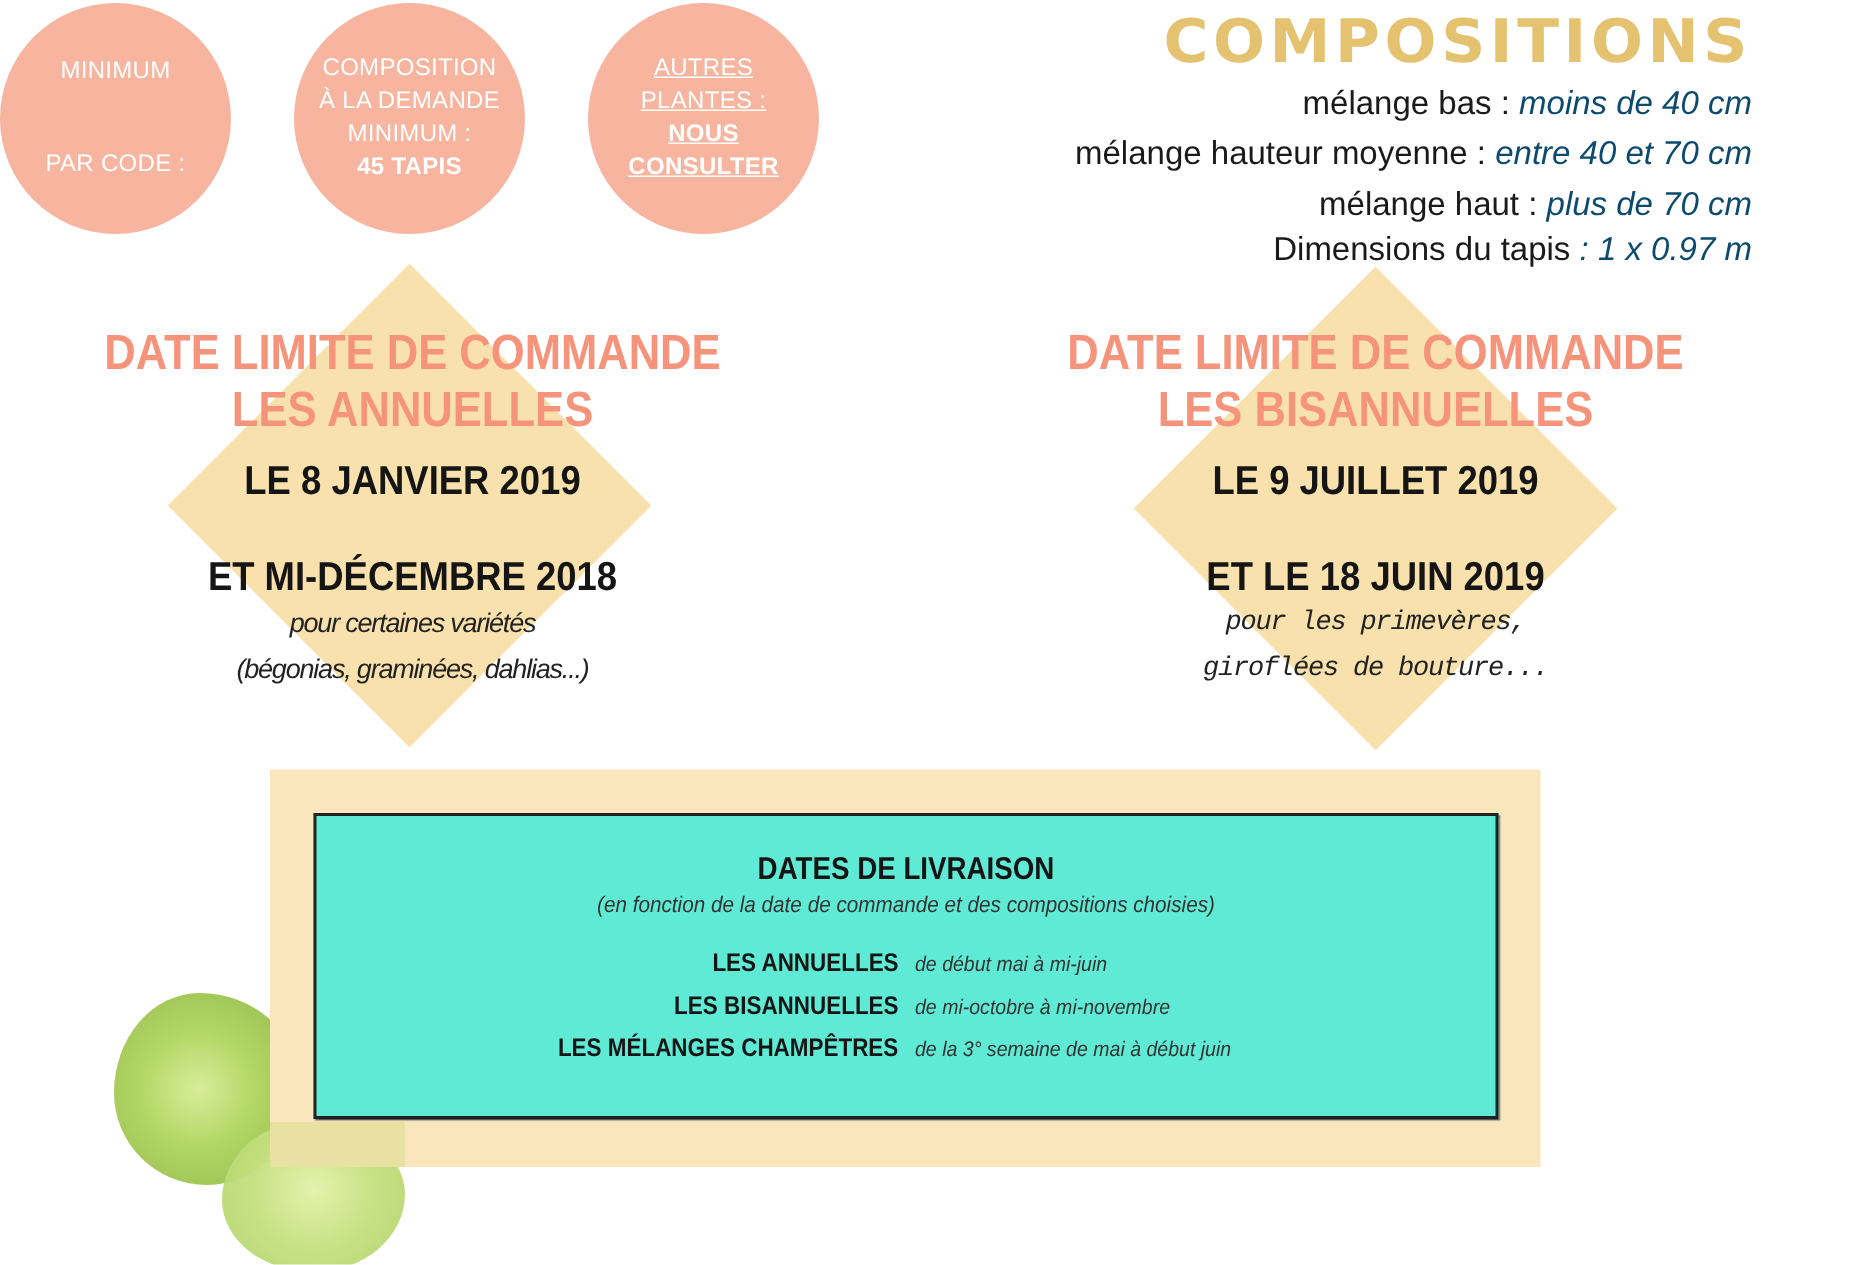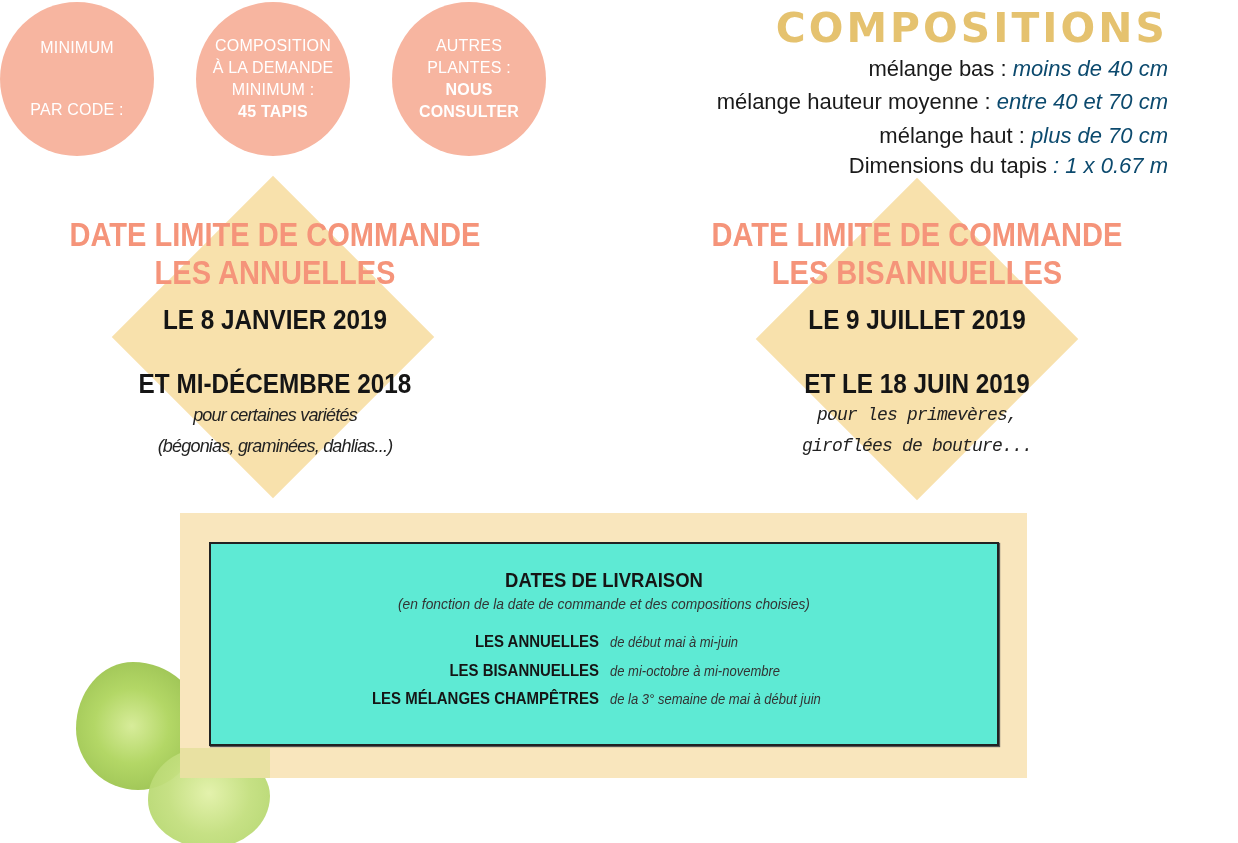--- a/index.html
+++ b/index.html
@@ -104,21 +104,21 @@
   <span class="light">MINIMUM</span>
   <span class="light">PAR CODE :</span>
   <span class="bold">10 TAPIS</span>
 </div>
 <div class="circle" style="left:196px; top:2px;">
   <span class="light">COMPOSITION</span>
   <span class="light">À LA DEMANDE</span>
   <span class="light">MINIMUM :</span>
   <span class="bold">45 TAPIS</span>
 </div>
-<div class="circle" style="left:392px; top:2px;">
+<div class="circle" style="left:392px; top:2px;text-decoration:underline;">
   <span class="light">AUTRES</span>
   <span class="light">PLANTES :</span>
   <span class="bold">NOUS</span>
   <span class="bold">CONSULTER</span>
 </div>
 
 <div class="comp-title">COMPOSITIONS</div>
 <div class="comp-line" style="top:56px;">
   <span>mélange bas :</span>
   <span class="val">moins de 40 cm</span>
@@ -126,21 +126,21 @@
 <div class="comp-line" style="top:89px;">
   <span>mélange hauteur moyenne :</span>
   <span class="val">entre 40 et 70 cm</span>
 </div>
 <div class="comp-line" style="top:123px;">
   <span>mélange haut :</span>
   <span class="val">plus de 70 cm</span>
 </div>
 <div class="comp-line" style="top:153px;">
   <span>Dimensions du tapis</span>
-  <span class="val">: 1 x 0.67 m</span>
+  <span class="val">: 1 x 0.97 m</span>
 </div>
 
 <div class="diamond" style="left:159px; top:223px;"></div>
 <div class="diamond" style="left:803px; top:225px;"></div>
 
 <div class="leaf" style="left:76px; top:662px; width:124px; height:128px; background: radial-gradient(circle at 45% 50%, #d7ec9a 0%, #b3d766 40%, #9cc254 80%, #7fa047 100%);"></div>
 <div class="leaf" style="left:148px; top:748px; width:122px; height:100px; background: radial-gradient(circle at 50% 45%, #e2f1a8 0%, #c3df7e 50%, #b0d46a 100%); opacity:0.95;"></div>
 
 <div class="deadline-title" style="left:30px; width:490px; top:216px;">
   <div>DATE LIMITE DE COMMANDE</div>

